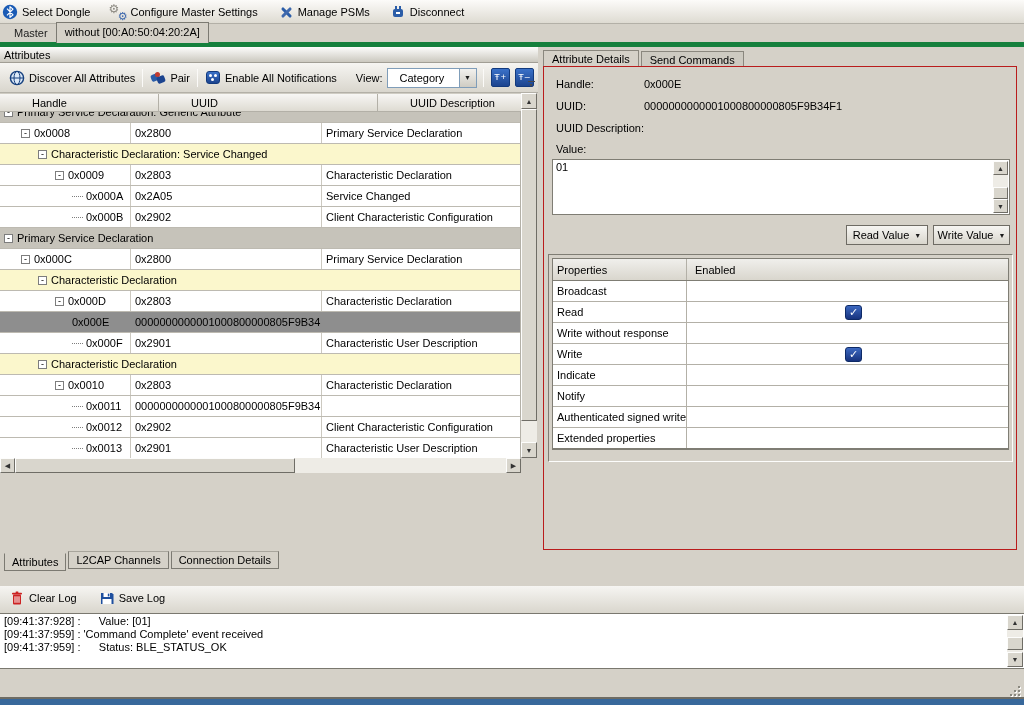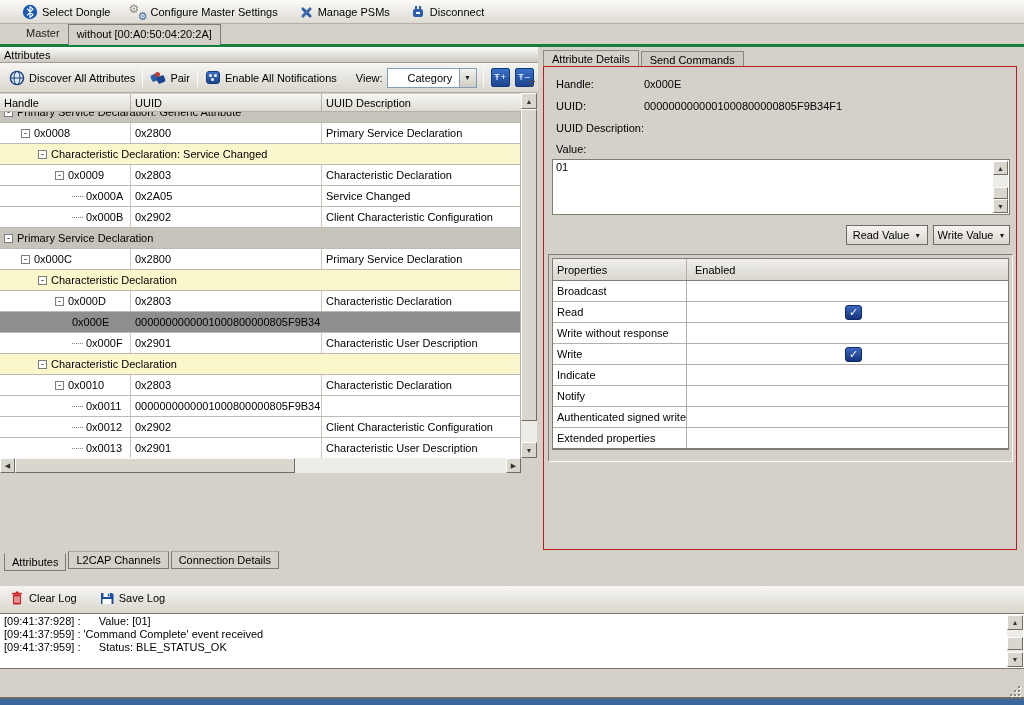--- a/index.html
+++ b/index.html
@@ -3,21 +3,21 @@
 <meta charset="utf-8">
 <style>
   * { margin:0; padding:0; box-sizing:border-box; }
   html,body { width:1024px; height:705px; }
   body { font-family:"Liberation Sans", sans-serif; font-size:11px; color:#000; background:#d5d1c8; position:relative; overflow:hidden; }
   #app { position:absolute; left:0; top:0; width:1024px; height:705px; }
 
   
   .tb-top { position:absolute; left:0; top:0; width:1024px; height:24px;
     background:linear-gradient(#fcfbf9,#dedbd2); border-bottom:1px solid #b3b0a7;
-    display:flex; align-items:center; padding-left:20px; gap:16px;text-align:center; }
+    display:flex; align-items:center; padding-left:0; gap:16px;text-align:center; }
   .tb-item { display:flex; align-items:center; gap:4px; height:20px; padding:0 2px; cursor:default; }
   .ic { display:inline-block; position:relative; width:16px; height:16px; flex:0 0 16px; }
 
   
   .ic-bt svg { display:block; }
   
   .ic-gear .g1 { position:absolute; left:-2px; top:-2px; font-size:12px; color:#8d8a82; }
   .ic-gear .g2 { position:absolute; right:-1px; bottom:-3px; font-size:11px; color:#3f69ad; }
   
   .ic-tools span { position:absolute; left:2px; top:7px; width:13px; height:3px; border-radius:2px; background:#2b5da8; }
@@ -35,49 +35,49 @@
   .ic-pair .b { position:absolute; left:7px; top:6px; width:8px; height:7px; background:#1c448f; border-radius:2px; transform:rotate(-20deg); }
   .ic-pair .c { position:absolute; left:5px; top:2px; width:5px; height:5px; background:#c23a2e; border-radius:50%; }
   
   .ic-notif .sq { position:absolute; left:1px; top:1px; width:14px; height:13px; background:linear-gradient(#3a71c8,#1c448f); border:1px solid #123a7e; border-radius:3px; }
   .ic-notif .d { position:absolute; width:3px; height:3px; background:#fff; border-radius:50%; }
   .ic-notif .d1{ left:4px; top:4px; } .ic-notif .d2{ left:9px; top:4px; } .ic-notif .d3{ left:6px; top:8px; }
   
   .ic-trash svg, .ic-floppy svg { display:block; }
 
   
-  .tabrow { position:absolute; left:0; top:24px; width:1024px; height:23px; border-bottom:3px solid #15803d; display:flex; align-items:flex-start; padding-left:18px; }
+  .tabrow { position:absolute; left:0; top:24px; width:1024px; height:23px; border-bottom:5px solid #15803d; display:flex; align-items:flex-end; padding-left:6px; }
   .dtab { padding:3px 8px 3px 8px; cursor:default; }
   .dtab.inactive { color:#1c1c1c; }
   .dtab.active { border:1px solid #7c7a72; border-bottom:none; background:#d5d1c8; margin-bottom:-1px; padding-bottom:5px; }
 
   
   .caption { background:linear-gradient(#fdfdfc,#cbc8bf); border-bottom:1px solid #a19e95; padding:2px 0 1px 4px; }
   .cap-attr { position:absolute; left:0; top:47px; width:538px; height:16px; }
   .cap-log { position:absolute; left:0; top:570px; width:1024px; height:16px; }
 
   
   .attr-toolbar { position:absolute; left:0; top:63px; width:538px; height:30px;
     background:linear-gradient(#f6f5f2,#d9d6cd); border-bottom:1px solid #b3b0a7;
     display:flex; align-items:center; padding-left:4px; }
   .at-item { display:flex; align-items:center; gap:4px; height:24px; padding:0 5px; }
   .vsep { width:1px; height:18px; background:#b0ada4; border-right:1px solid #fbfaf8; margin:0 2px; }
   .view-label { margin-left:14px; margin-right:4px; }
   .combo { width:90px; height:20px; border:1px solid #7f9db9; background:#fff; display:flex; align-items:center; position:relative; }
-  .combo .val { padding-left:20px; flex:1; }
+  .combo .val { padding-left:12px; flex:1; }
   .combo .drop { width:17px; height:18px; background:linear-gradient(#f2f1ee,#cfccc3); border-left:1px solid #7f9db9; display:flex; align-items:center; justify-content:center; font-size:7px; color:#1c1c1c; }
   .sqbtn { width:19px; height:19px; margin-left:5px; background:linear-gradient(#3a71c8,#1c448f); border:1px solid #123a7e; border-radius:2px; color:#fff; display:flex; align-items:center; justify-content:center; font-size:9px; line-height:9px; }
   .sqbtn .pm { font-size:9px; margin-left:1px; }
   .overflow { position:absolute; right:2px; bottom:1px; width:10px; height:12px; color:#4a4a4a; font-size:6px; text-align:center; line-height:5px; }
   .overflow .bar { display:block; width:7px; border-top:1px solid #4a4a4a; margin:2px auto 1px; }
 
   
   .tbl-header { position:absolute; left:0; top:93px; width:521px; height:19px;
     background:linear-gradient(#f7f6f4,#dedbd2); border-bottom:1px solid #b3b0a7; border-top:1px solid #cfccc3; display:flex; }
-  .hcell { display:flex; align-items:center; padding-left:4px; border-right:1px solid #b3b0a7; height:100%; overflow:hidden; white-space:nowrap; }
+  .hcell { display:flex; align-items:center; padding-left:4px; border-right:1px solid #b3b0a7; height:100%; overflow:hidden; white-space:nowrap;margin-left:28px; }
   .hc1 { width:131px; } .hc2 { width:191px; } .hc3 { flex:1; border-right:none; }
   #attr-rows { position:absolute; left:0; top:112px; width:521px; height:346px; background:#fff; overflow:hidden; border-right:1px solid #b3b0a7; }
   .arow { height:21px; overflow:hidden; border-bottom:1px solid #bdbab1; background:#fff; }
   .arow.clip { height:11px; }
   .arow.clip .arow-in { margin-top:-10px; }
   .arow-in { display:flex; height:20px; align-items:center; }
   .cell { height:100%; display:flex; align-items:center; overflow:hidden; white-space:nowrap; }
   .ch { width:131px; border-right:1px solid #ccc9c0; }
   .cu { width:191px; border-right:1px solid #ccc9c0; padding-left:4px; }
   .cd { flex:1; padding-left:4px; }

